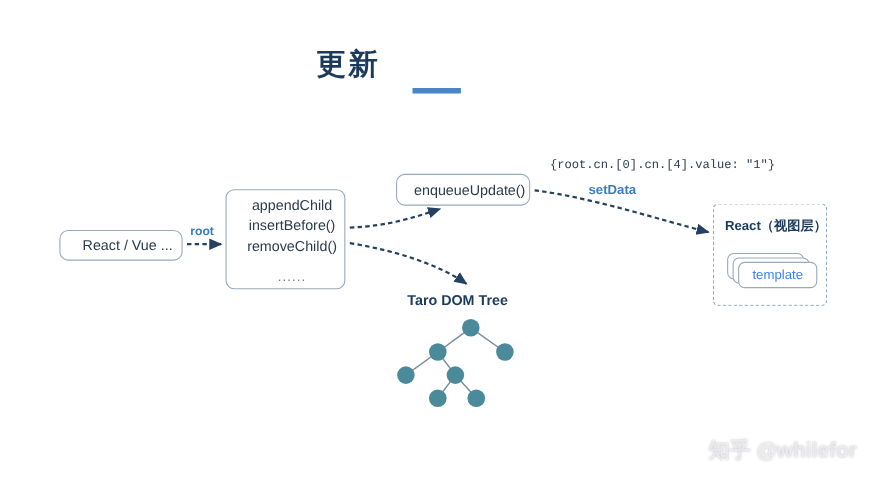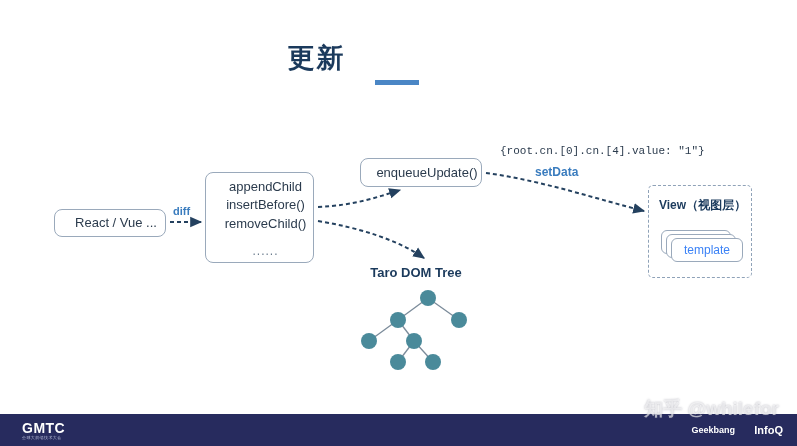--- a/index.html
+++ b/index.html
@@ -246,40 +246,40 @@
 
 <div id="slide">
 
   <div class="title">更新</div>
   <div class="title-underline"></div>
 
   <div class="node-box" id="box-source">
     <span>React / Vue ...</span>
   </div>
 
-  <div class="label-blue" id="label-diff">diff</div>
+  <div class="label-blue" id="label-diff">root</div>
 
   <div class="node-box" id="box-dom-api">
     <span class="api-line">appendChild</span>
     <span class="api-line">insertBefore()</span>
     <span class="api-line">removeChild()</span>
     <span class="api-ellipsis">......</span>
   </div>
 
   <div class="node-box" id="box-enqueue">
     <span>enqueueUpdate()</span>
   </div>
 
   <div id="label-payload">{root.cn.[0].cn.[4].value: "1"}</div>
   <div class="label-blue" id="label-setdata">setData</div>
 
   <div id="label-taro-tree">Taro DOM Tree</div>
 
   <div id="view-panel">
-    <div id="view-title">View（视图层）</div>
+    <div id="view-title">React（视图层）</div>
     <div class="template-stack">
       <div class="template-card c1"></div>
       <div class="template-card c2"></div>
       <div class="template-card c3">
         <span>template</span>
       </div>
     </div>
   </div>
 
   <svg id="overlay" viewBox="0 0 797 446">
@@ -309,21 +309,15 @@
         <circle cx="428" cy="298" r="8" fill="#4a8a9a"></circle>
         <circle cx="398" cy="320" r="8" fill="#4a8a9a"></circle>
         <circle cx="459" cy="320" r="8" fill="#4a8a9a"></circle>
         <circle cx="369" cy="341" r="8" fill="#4a8a9a"></circle>
         <circle cx="414" cy="341" r="8" fill="#4a8a9a"></circle>
         <circle cx="398" cy="362" r="8" fill="#4a8a9a"></circle>
         <circle cx="433" cy="362" r="8" fill="#4a8a9a"></circle>
       </g>
   </svg>
 
-  <div id="footer">
-    <div id="gmtc-logo">GMTC</div>
-    <div id="gmtc-sub">全球大前端技术大会</div>
-    <div id="geekbang-logo">Geekbang</div>
-    <div id="infoq-logo">InfoQ</div>
-  </div>
   <div id="watermark">知乎 @whilefor</div>
 
 </div>
 
 </body></html>

